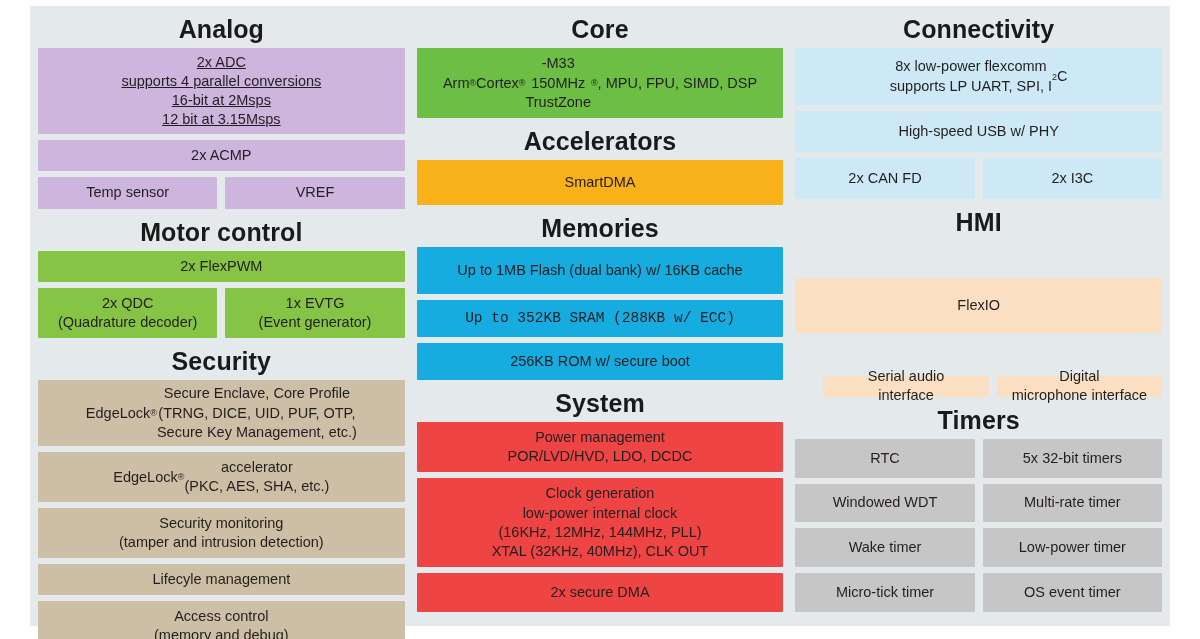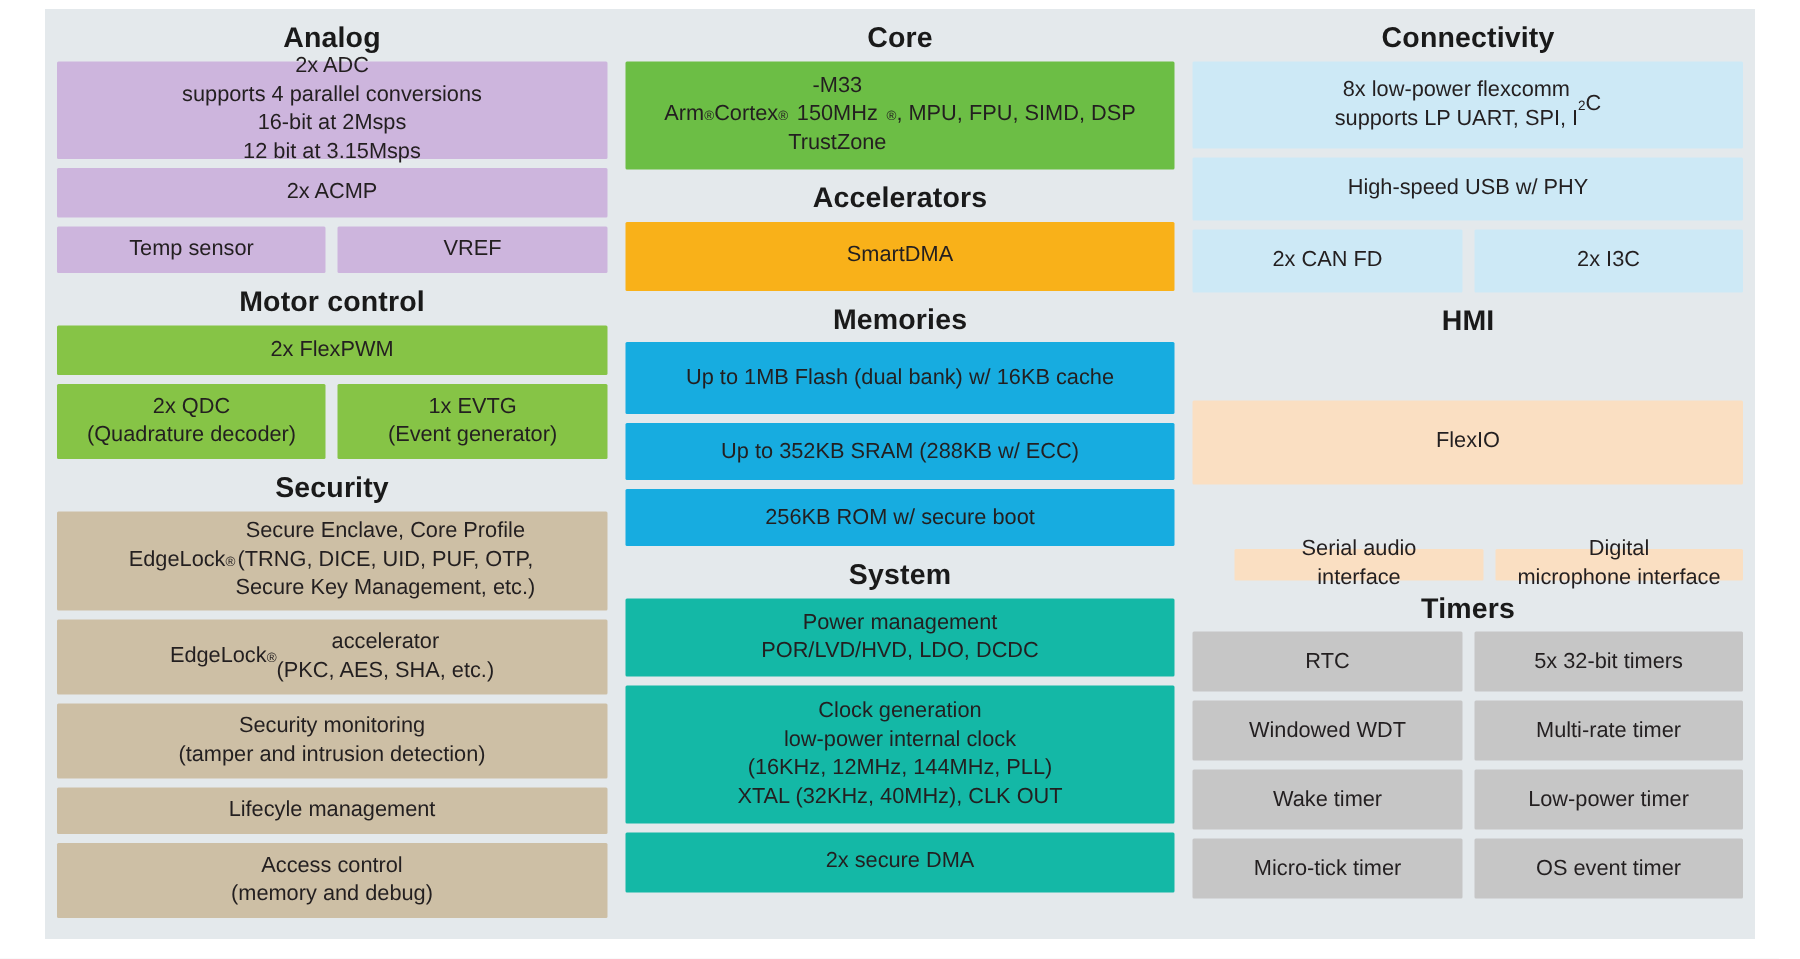--- a/index.html
+++ b/index.html
@@ -36,21 +36,21 @@
 
   .column {
     display: flex;
     flex-direction: column;
     flex: 1 1 0;
     min-width: 0;
   }
 
   .section-title {
     text-align: center;
-    font-size: 19px;
+    font-size: 25px;
     font-weight: bold;
     color: #1a1a1a;
     line-height: 1.25;
     padding: 2px 0 3px 0;
     letter-spacing: 0.1px;
   }
 
   .block {
     box-sizing: border-box;
     display: flex;
@@ -85,28 +85,28 @@
   .c-peach   { background: #fadfc2; margin-top: 37px; }
   .c-lblue   { background: #cde9f6; }
   .c-gray    { background: #c6c6c6; }
 
   sup {
     font-size: 0.62em;
     vertical-align: super;
     line-height: 0;
   }
 </style>
-<style>.c-sysorange{background:#14b8a6;}</style></head>
+<style>.c-sysorange{background:#ef4444;}</style></head>
 <body>
 
 <div id="diagram">
   <div class="columns" id="columns-root">
       <div class="column">
         <div class="section-title">Analog</div>
-        <div class="block c-purple" style="height: 65px;">2x ADC<br>supports 4 parallel conversions<br>16-bit at 2Msps<br>12 bit at 3.15Msps</div>
+        <div class="block c-purple" style="height: 86px; text-decoration: underline;">2x ADC<br>supports 4 parallel conversions<br>16-bit at 2Msps<br>12 bit at 3.15Msps</div>
         <div class="block c-purple" style="height: 36px;">2x ACMP</div>
         <div class="row2" style="height: 36px;">
           <div class="block c-purple">Temp sensor</div>
           <div class="block c-purple">VREF</div>
         </div>
         <div class="section-title">Motor control</div>
         <div class="block c-lgreen" style="height: 36px;">2x FlexPWM</div>
         <div class="row2" style="height: 50px;">
           <div class="block c-lgreen">2x QDC<br>(Quadrature decoder)</div>
           <div class="block c-lgreen">1x EVTG<br>(Event generator)</div>
@@ -118,21 +118,21 @@
         <div class="block c-tan" style="height: 34px;">Lifecyle management</div>
         <div class="block c-tan" style="height: 50px;">Access control<br>(memory and debug)</div>
       </div>
       <div class="column">
         <div class="section-title">Core</div>
         <div class="block c-green" style="height: 72px;">Arm<sup>®</sup> Cortex<sup>®</sup>-M33<br>150MHz<br>TrustZone<sup>®</sup>, MPU, FPU, SIMD, DSP</div>
         <div class="section-title">Accelerators</div>
         <div class="block c-orange" style="height: 46px;">SmartDMA</div>
         <div class="section-title">Memories</div>
         <div class="block c-blue" style="height: 48px;">Up to 1MB Flash (dual bank) w/ 16KB cache</div>
-        <div class="block c-blue" style="height: 38px;">Up to 352KB SRAM (288KB w/ ECC)</div>
+        <div class="block c-blue" style="height: 38px; font-family: Liberation Mono, monospace;">Up to 352KB SRAM (288KB w/ ECC)</div>
         <div class="block c-blue" style="height: 38px;">256KB ROM w/ secure boot</div>
         <div class="section-title">System</div>
         <div class="block c-sysorange" style="height: 52px;">Power management<br>POR/LVD/HVD, LDO, DCDC</div>
         <div class="block c-sysorange" style="height: 92px;">Clock generation<br>low-power internal clock<br>(16KHz, 12MHz, 144MHz, PLL)<br>XTAL (32KHz, 40MHz), CLK OUT</div>
         <div class="block c-sysorange" style="height: 40px;">2x secure DMA</div>
       </div>
       <div class="column">
         <div class="section-title">Connectivity</div>
         <div class="block c-lblue" style="height: 58px;">8x low-power flexcomm<br>supports LP UART, SPI, I<sup>2</sup>C</div>
         <div class="block c-lblue" style="height: 42px;">High-speed USB w/ PHY</div>

